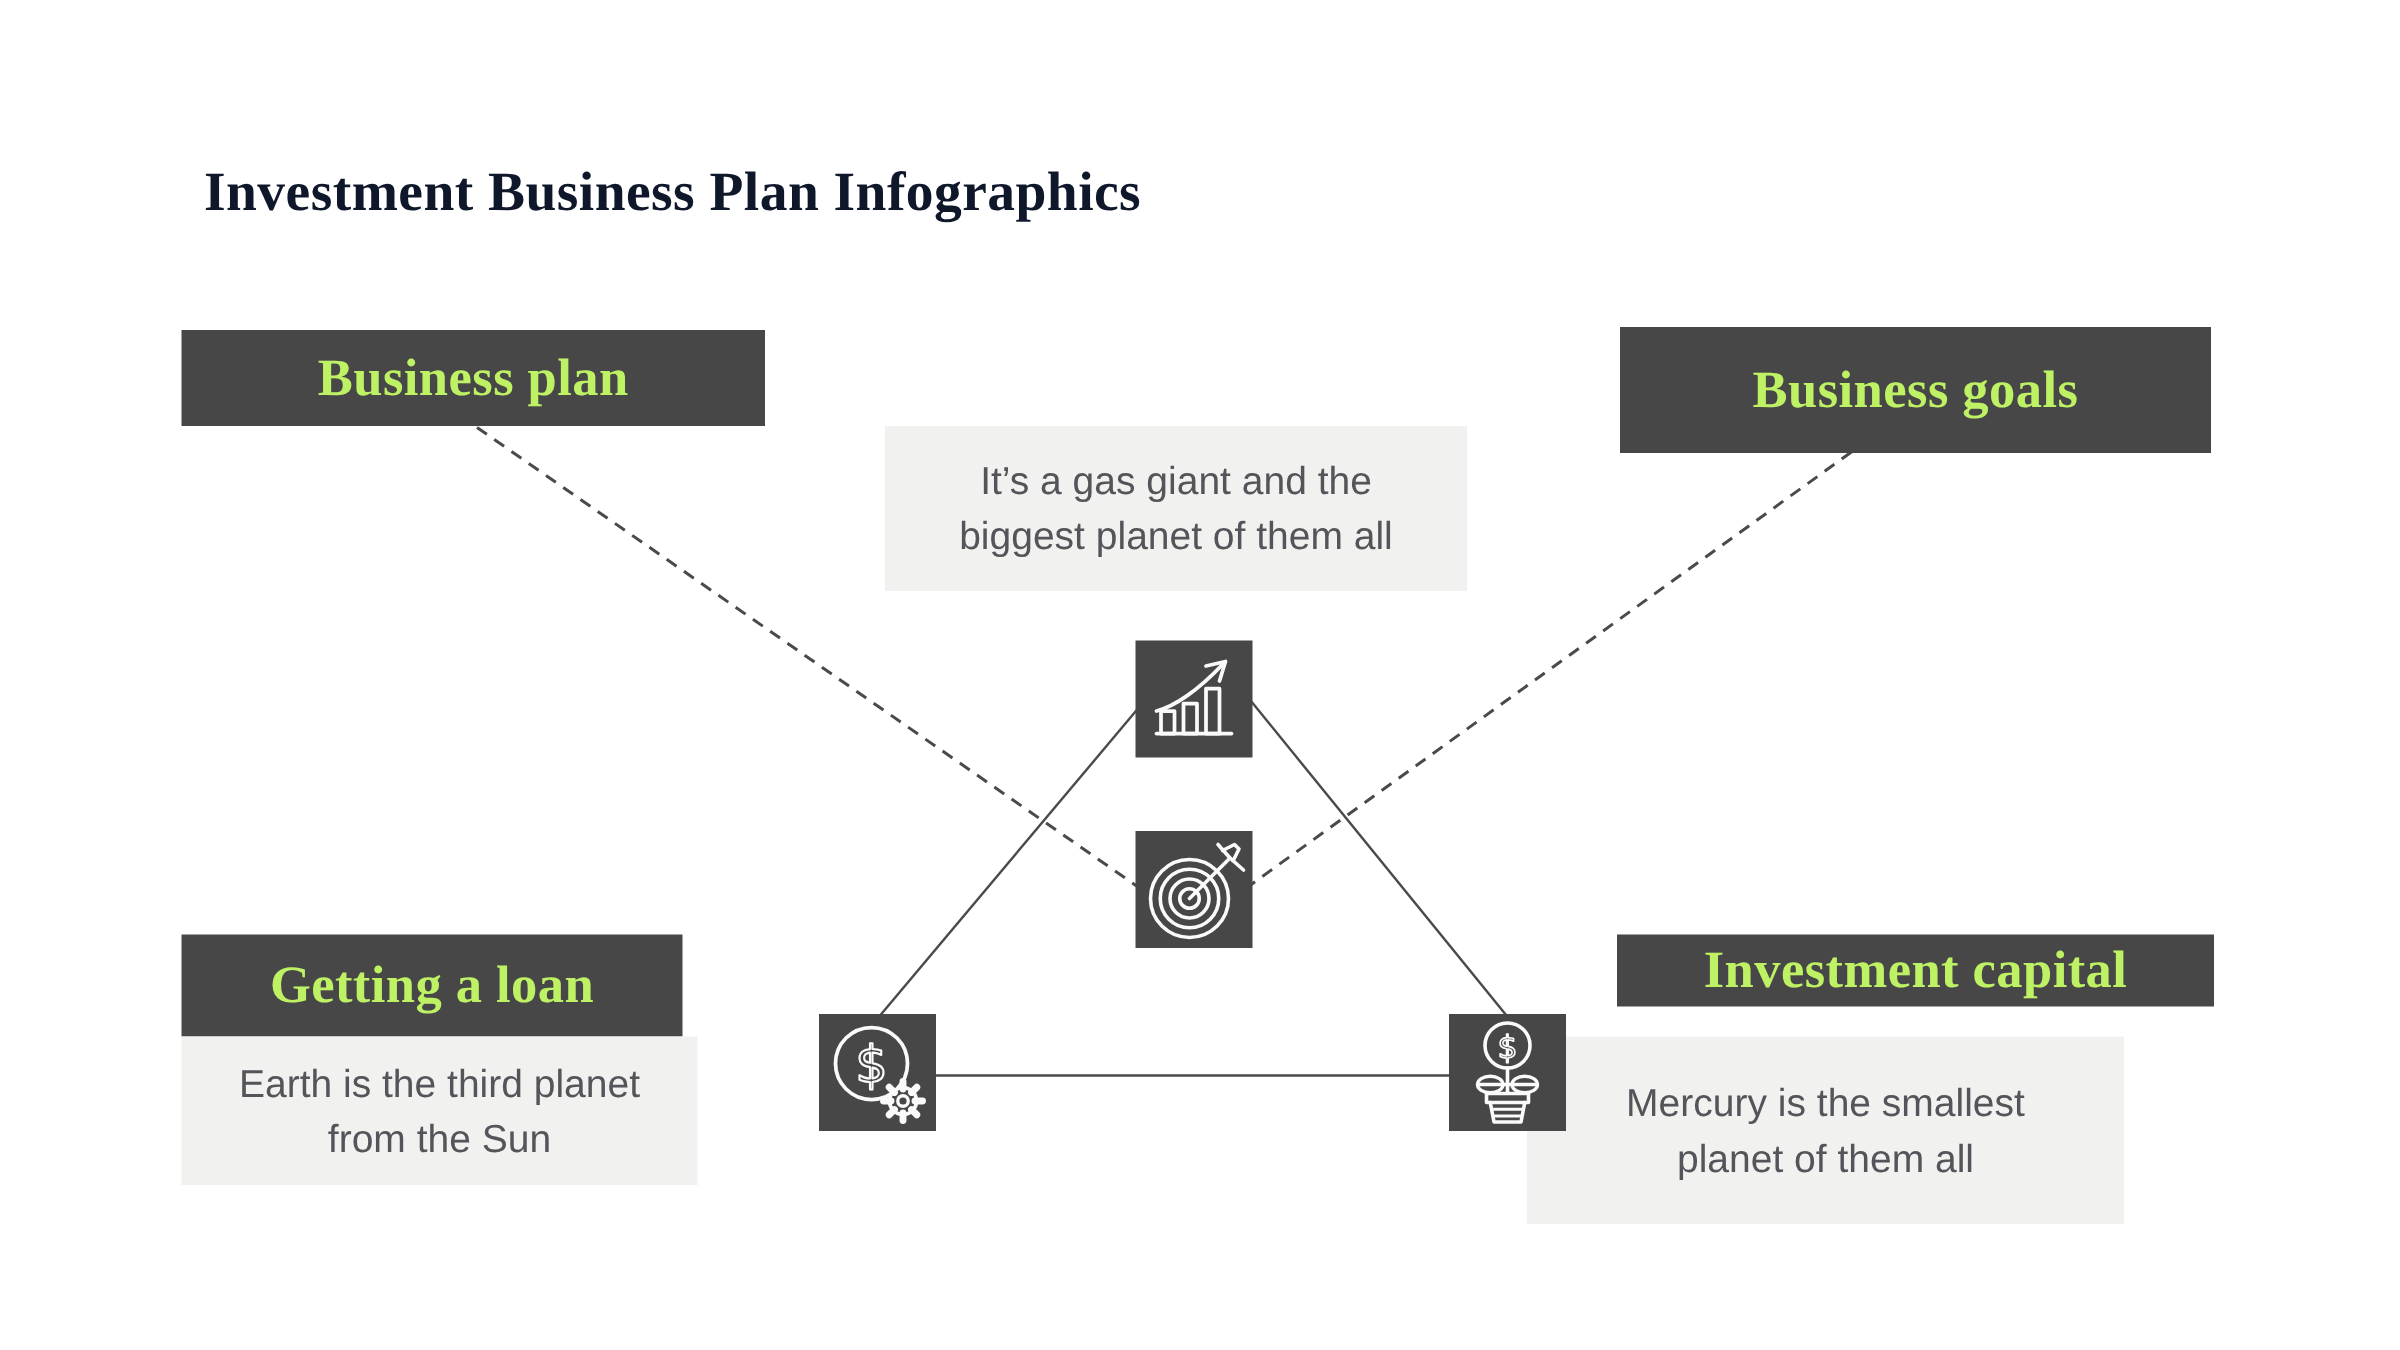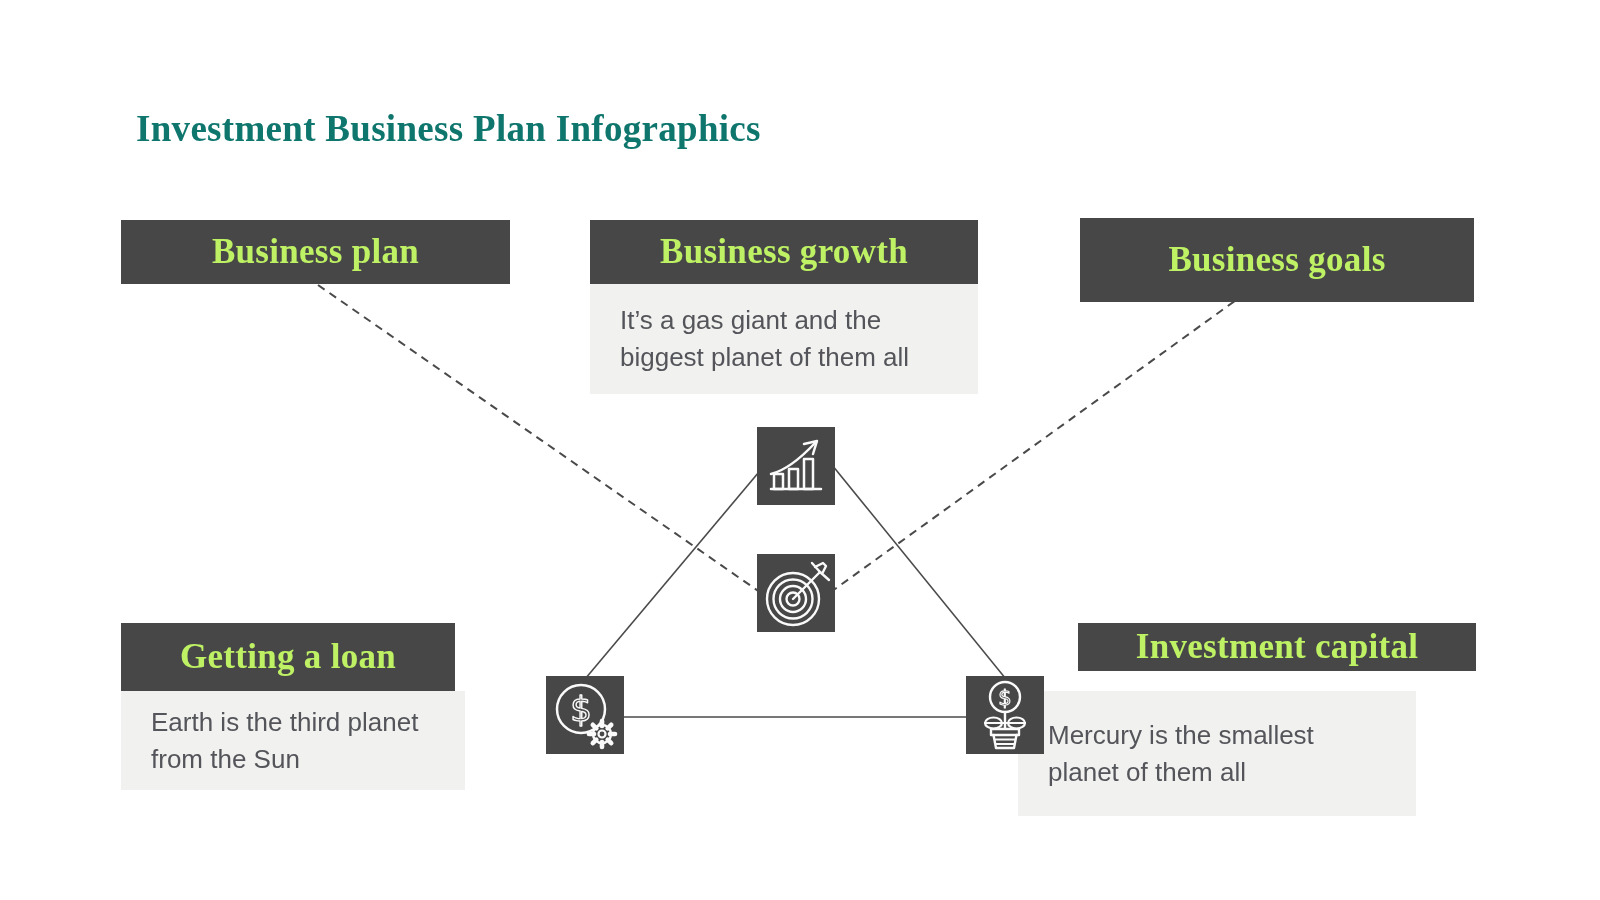--- a/index.html
+++ b/index.html
@@ -3,35 +3,35 @@
 <meta charset="utf-8">
 <style>
   html,body{margin:0;padding:0;background:#e9e9e9;}
   .slide{
     position:relative;width:1600px;height:900px;background:#ffffff;
     overflow:hidden;font-family:"Liberation Sans",sans-serif;
   }
   .title{
     position:absolute;left:136px;top:103px;margin:0;
     font-family:"Liberation Serif",serif;font-weight:bold;
-    font-size:37px;line-height:52px;color:#0f766e;letter-spacing:.3px;
+    font-size:37px;line-height:52px;color:#0f172a;letter-spacing:.3px;
   }
   .connectors{position:absolute;left:0;top:0;z-index:1;}
   .connectors line{stroke:#4a4a4a;}
   .connectors .solid{stroke-width:1.6;}
   .connectors .dashed{stroke-width:2;stroke-dasharray:8 6;}
   .hdr{
     position:absolute;z-index:2;background:#474747;
     display:flex;align-items:center;justify-content:center;
     font-family:"Liberation Serif",serif;font-weight:bold;
     font-size:35px;color:#bef264;letter-spacing:.3px;
   }
   .panel{
     position:absolute;z-index:2;background:#f1f1ef;
-    display:flex;align-items:center;justify-content:center;text-align:left;
+    display:flex;align-items:center;justify-content:center;text-align:center;
     font-size:26px;line-height:37px;color:#54555a;
     padding:12px 30px;box-sizing:border-box;
   }
   #hdr-plan   {left:121px;top:220px;width:389px;height:64px;}
   #hdr-growth {left:590px;top:220px;width:388px;height:64px;}
   #hdr-goals  {left:1080px;top:218px;width:394px;height:84px;}
   #hdr-loan   {left:121px;top:623px;width:334px;height:68px;}
   #hdr-capital{left:1078px;top:623px;width:398px;height:48px;}
   #panel-growth {left:590px;top:284px;width:388px;height:110px;}
   #panel-loan   {left:121px;top:691px;width:344px;height:99px;}
@@ -56,23 +56,20 @@
   <svg class="connectors" width="1600" height="900" viewBox="0 0 1600 900">
     <line class="dashed" x1="318" y1="285" x2="800" y2="620"></line>
     <line class="dashed" x1="1257" y1="285" x2="792" y2="620"></line>
     <line class="solid" x1="764" y1="466" x2="580" y2="685"></line>
     <line class="solid" x1="828" y1="460" x2="1010" y2="684"></line>
     <line class="solid" x1="620" y1="717" x2="972" y2="717"></line>
   </svg>
 
   <div class="hdr" id="hdr-plan">
     <span>Business plan</span>
-  </div>
-  <div class="hdr" id="hdr-growth">
-    <span>Business growth</span>
   </div>
   <div class="hdr" id="hdr-goals">
     <span>Business goals</span>
   </div>
   <div class="hdr" id="hdr-loan">
     <span>Getting a loan</span>
   </div>
   <div class="hdr" id="hdr-capital">
     <span>Investment capital</span>
   </div>

